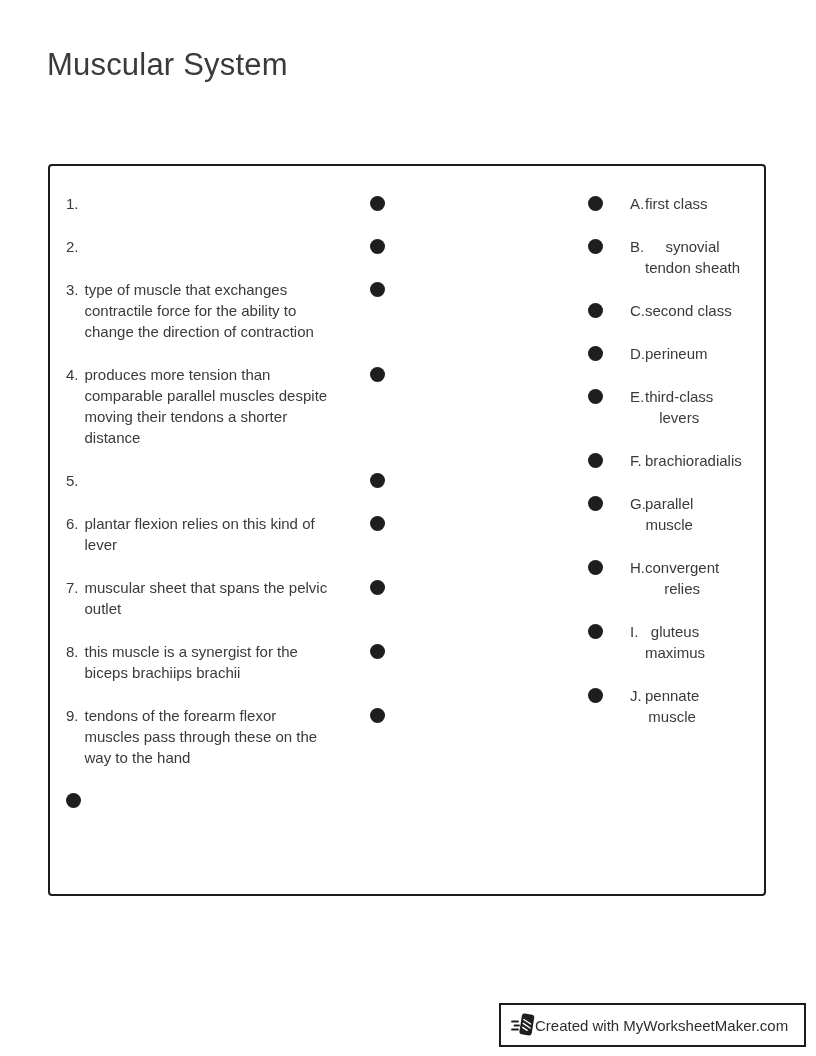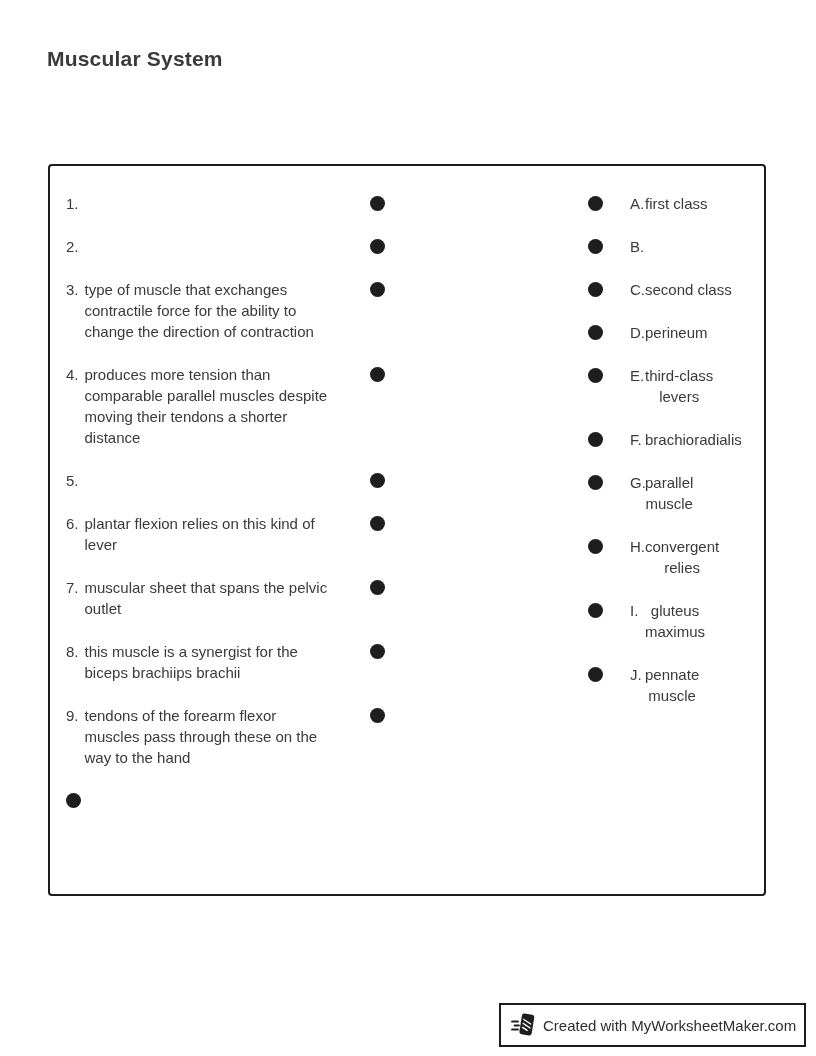--- a/index.html
+++ b/index.html
@@ -7,22 +7,22 @@
     width: 816px; height: 1056px;
     background: #ffffff;
     font-family: "Liberation Sans", sans-serif;
     overflow: hidden;
   }
   body { position: relative; }
 
   .page-title {
     position: absolute;
     left: 47px; top: 47px;
-    font-size: 21px;
-    font-weight: 700;
+    font-size: 31px;
+    font-weight: 400;
     color: #3a3a3a;
     letter-spacing: 0.2px;
   }
 
   .worksheet-box {
     position: absolute;
     left: 48px; top: 164px;
     width: 718px; height: 732px;
     border: 2px solid #1c1c1c;
     border-radius: 4px;
@@ -75,21 +75,21 @@
 
   .credit-badge {
     position: absolute;
     left: 499px; top: 1003px;
     width: 307px; height: 44px;
     border: 2px solid #1c1c1c;
     background: #ffffff;
     display: flex;
     align-items: center;
     padding: 0 10px;
-    gap: 8px;
+    gap: 0;
   }
   .credit-badge .badge-text {
     font-size: 15px;
     color: #2e2e2e;
     white-space: nowrap;
   }
   .badge-icon { flex: 0 0 24px; display: flex; align-items: center; }
 </style>
 </head>
 <body>
@@ -187,20 +187,22 @@
     <div class="a-text">
       <span class="a-letter">A.</span>
       <span class="a-body">first class</span>
     </div>
   </div>
 
   <div class="a-row">
     <span class="dot"></span>
     <div class="a-text">
       <span class="a-letter">B.</span>
+      <span class="a-body">synovial
+tendon sheath</span>
     </div>
   </div>
 
   <div class="a-row">
     <span class="dot"></span>
     <div class="a-text">
       <span class="a-letter">C.</span>
       <span class="a-body">second class</span>
     </div>
   </div>

